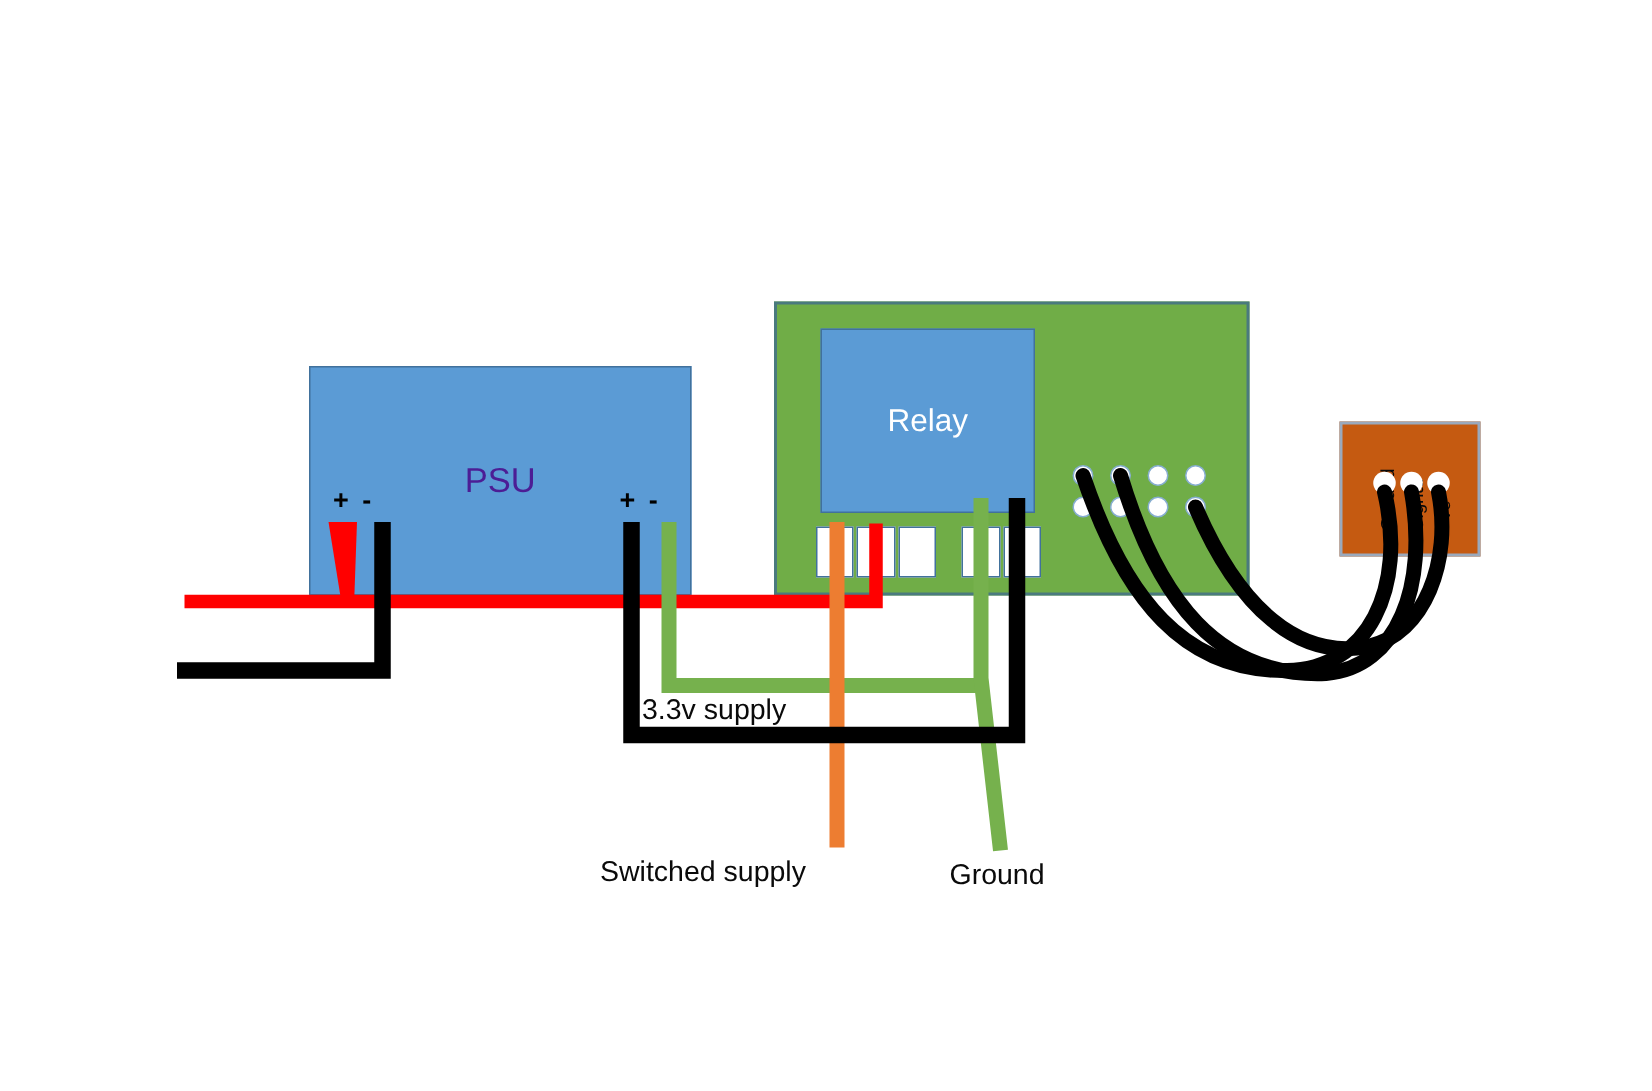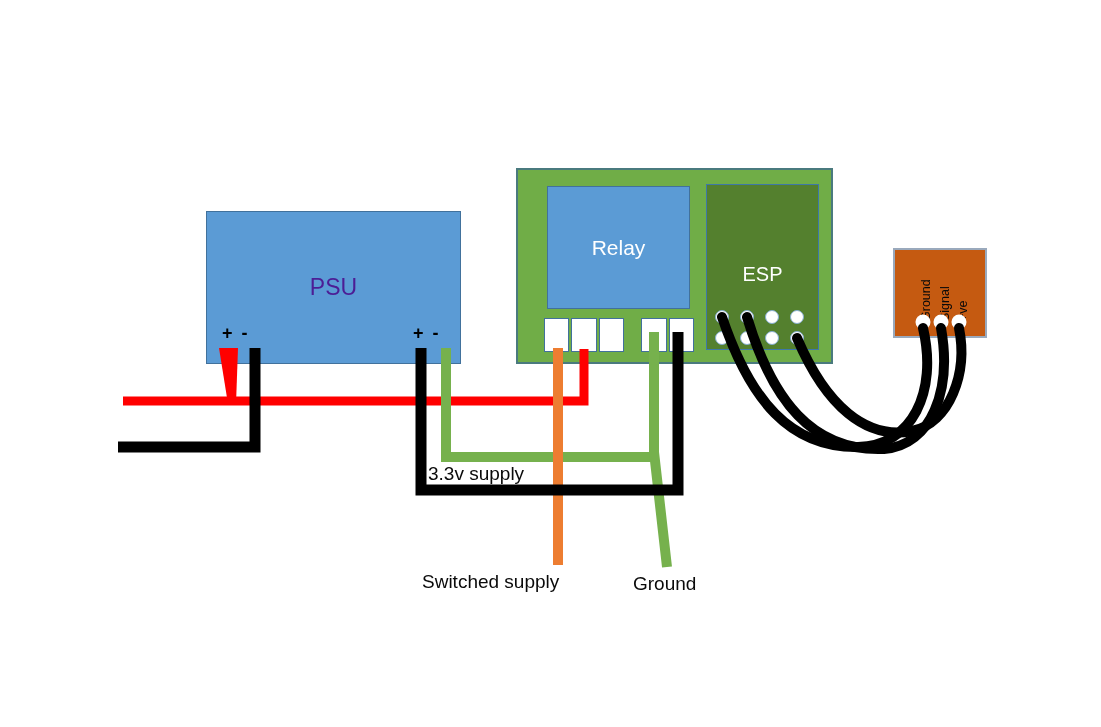--- a/index.html
+++ b/index.html
@@ -1,20 +1,20 @@
 <!DOCTYPE html>
 <html><head>
 <meta charset="utf-8">
 <style>
   html,body{margin:0;padding:0;background:#ffffff;}
   .canvas{
     position:relative;width:1101px;height:727px;background:#ffffff;overflow:hidden;
     font-family:"Liberation Sans",sans-serif;color:#161616;
   }
-  .box{position:absolute;box-sizing:border-box;}
+  .box{position:absolute;box-sizing:border-box;margin-top:33px;}
   
   .psu{left:206px;top:211px;width:255px;height:153px;background:#5b9bd5;border:1.5px solid #41719c;
        display:flex;align-items:center;justify-content:center;}
   .psu-label{color:#4c1d95;font-size:23px;}
   .pm{position:absolute;font-weight:bold;font-size:18px;color:#000;letter-spacing:2px;z-index:4;}
   .pm-left{left:222px;top:323px;}
   .pm-right{left:413px;top:323px;}
   
   .board{left:516px;top:168px;width:317px;height:196px;background:#70ad47;border:2px solid #4a7a7e;}
   .relay{position:absolute;left:29px;top:16px;width:141px;height:121px;background:#5b9bd5;
@@ -33,42 +33,39 @@
   .cap-pin-label{
     position:absolute;bottom:15px;height:72px;width:17px;
     writing-mode:vertical-rl;transform:rotate(180deg);
     font-size:12.5px;color:#0a0a0a;display:flex;align-items:center;justify-content:flex-start;
     white-space:nowrap;
   }
   
   .wire-label{position:absolute;font-size:19px;color:#0a0a0a;z-index:6;white-space:nowrap;}
   .lbl-mains{left:37px;top:411px;}
   .lbl-33{left:428px;top:463px;}
-  .lbl-switched{left:400px;top:571px;margin-left:22px;}
+  .lbl-switched{left:400px;top:571px;}
   .lbl-ground{left:633px;top:573px;}
   
   .wires{position:absolute;left:0;top:0;z-index:5;pointer-events:none;}
 </style>
 </head>
 <body>
 
 <div class="canvas">
 
   <div class="box psu">
     <span class="psu-label">PSU</span>
   </div>
   <div class="pm pm-left">+ -</div>
   <div class="pm pm-right">+ -</div>
 
   <div class="box board">
     <div class="relay">
       <span class="relay-label">Relay</span>
-    </div>
-    <div class="esp">
-      <span class="esp-label">ESP</span>
     </div>
     <div class="tblock tblock3">
       <div class="cell"></div>
       <div class="cell"></div>
       <div class="cell"></div>
     </div>
     <div class="tblock tblock2">
       <div class="cell"></div>
       <div class="cell"></div>
     </div>

